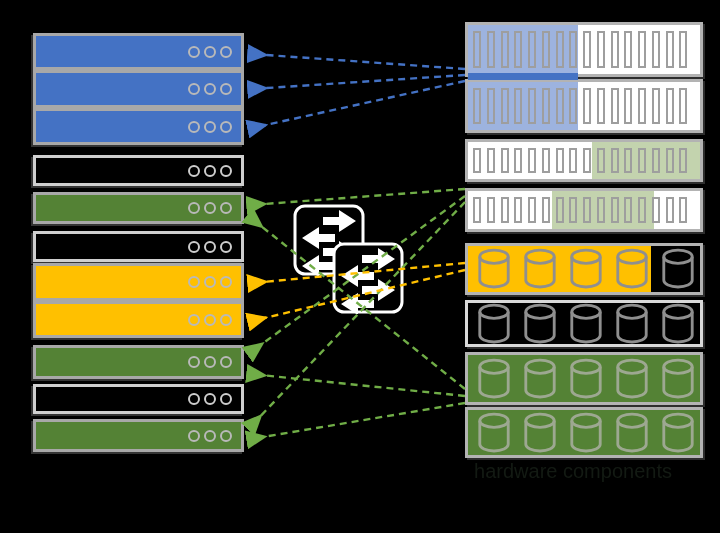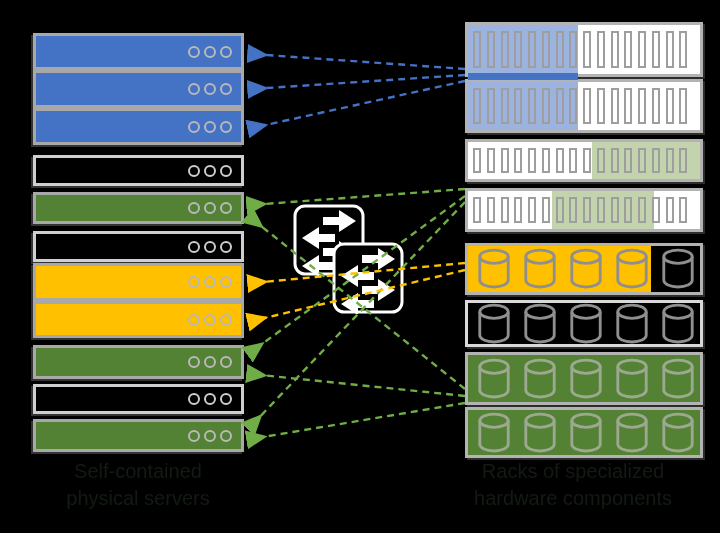--- a/index.html
+++ b/index.html
@@ -310,21 +310,16 @@
       <line x1="465" y1="189" x2="251" y2="205" stroke="#70AD47" stroke-width="2.4" stroke-dasharray="7 5" marker-end="url(#m-arrow_green)"></line>
       <line x1="465" y1="196" x2="251" y2="352" stroke="#70AD47" stroke-width="2.4" stroke-dasharray="7 5" marker-end="url(#m-arrow_green)"></line>
       <line x1="465" y1="202" x2="251" y2="426" stroke="#70AD47" stroke-width="2.4" stroke-dasharray="7 5" marker-end="url(#m-arrow_green)"></line>
       <line x1="465" y1="389" x2="251" y2="218" stroke="#70AD47" stroke-width="2.4" stroke-dasharray="7 5" marker-end="url(#m-arrow_green)"></line>
       <line x1="465" y1="396" x2="251" y2="374" stroke="#70AD47" stroke-width="2.4" stroke-dasharray="7 5" marker-end="url(#m-arrow_green)"></line>
       <line x1="465" y1="403" x2="251" y2="439" stroke="#70AD47" stroke-width="2.4" stroke-dasharray="7 5" marker-end="url(#m-arrow_green)"></line>
       <line x1="465" y1="263" x2="252" y2="283" stroke="#FFC000" stroke-width="2.4" stroke-dasharray="7 5" marker-end="url(#m-arrow_yellow)"></line>
       <line x1="465" y1="270" x2="252" y2="321" stroke="#FFC000" stroke-width="2.4" stroke-dasharray="7 5" marker-end="url(#m-arrow_yellow)"></line>
     </svg>
 
-  <div class="caption" style="left:18px;top:458px;width:240px;">
-    <div>Self-contained</div>
-    <div>physical servers</div>
-  </div>
   <div class="caption" style="left:453px;top:458px;width:240px;">
-    <div>Racks of specialized</div>
     <div>hardware components</div>
   </div>
 </div>
 
 </body></html>

